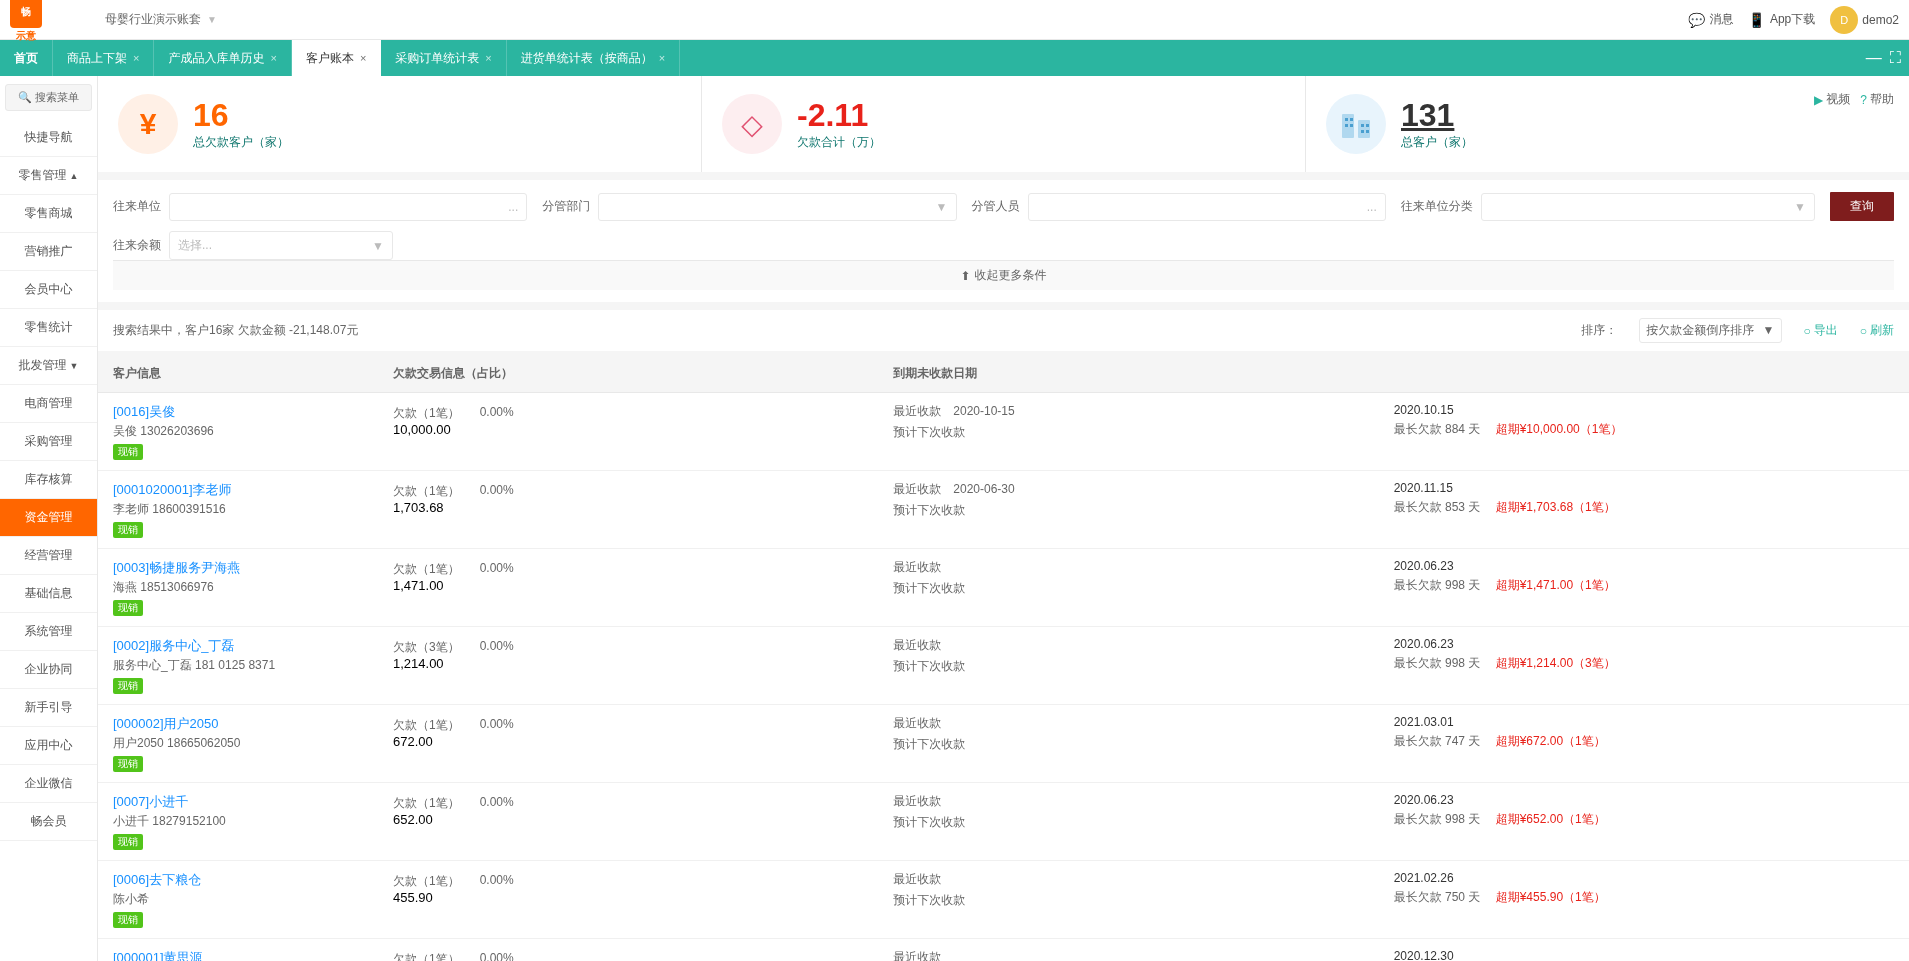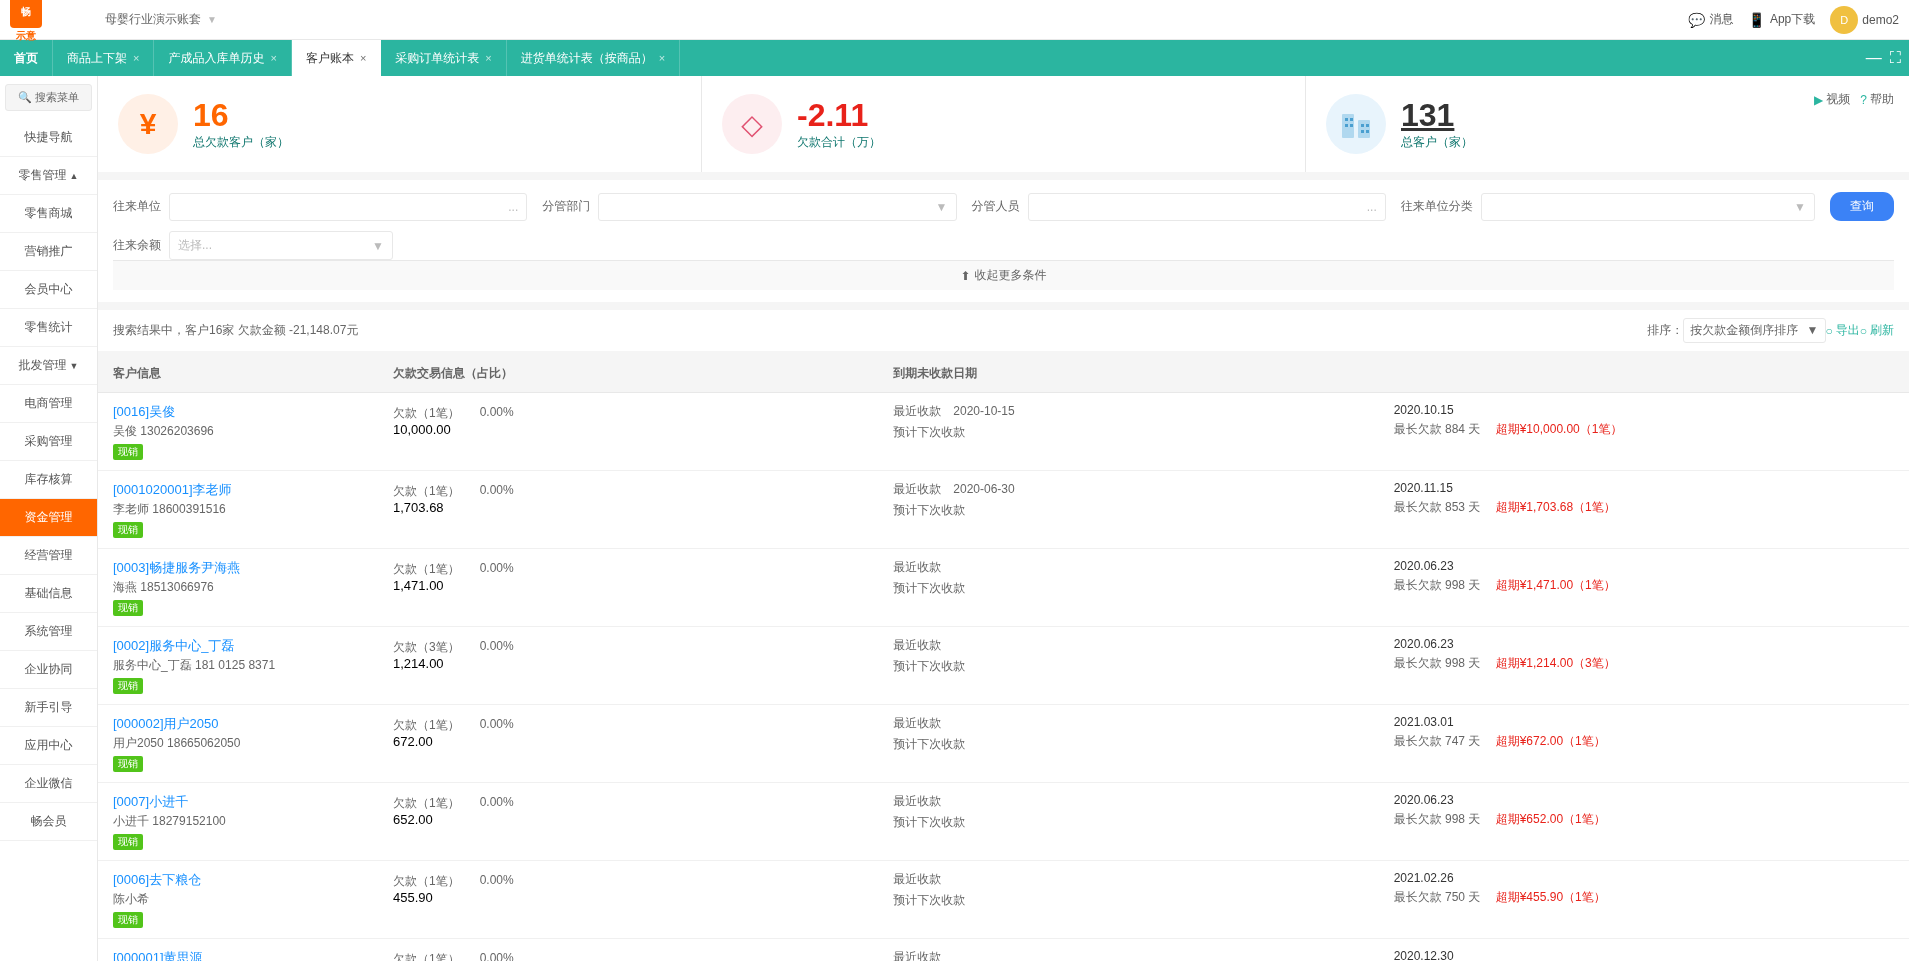--- a/index.html
+++ b/index.html
@@ -54,28 +54,28 @@
     .stat-card-right { margin-left: auto; display: flex; align-items: center; gap: 10px; font-size: 12px; color: #666; }
 
     
     .filter-area { background: #fff; padding: 12px 15px; margin-bottom: 8px; }
     .filter-row { display: flex; align-items: center; gap: 15px; margin-bottom: 10px; }
     .filter-item { display: flex; align-items: center; gap: 8px; flex: 1; justify-content: space-between; }
     .filter-label { color: #666; font-size: 12px; white-space: nowrap; }
     .filter-input { flex: 1; border: 1px solid #e8e8e8; border-radius: 3px; padding: 5px 8px; font-size: 12px; color: #333; display: flex; align-items: center; justify-content: space-between; cursor: pointer; min-height: 28px; }
     .filter-dots { color: #bbb; }
     .filter-arrow { color: #bbb; }
-    .search-btn { background: #3b82f6; color: #fff; border: none; border-radius: 11px; padding: 6px 20px; font-size: 12px; cursor: pointer; }
+    .search-btn { background: #7f1d1d; color: #fff; border: none; border-radius: 1px; padding: 6px 20px; font-size: 12px; cursor: pointer; }
     .filter-row2 { display: flex; align-items: center; gap: 15px; }
     .collapse-bar { display: flex; justify-content: center; align-items: center; background: #f9f9f9; padding: 6px; cursor: pointer; color: #666; font-size: 12px; gap: 4px; border-top: 1px solid #e8e8e8; }
 
     
     .result-bar { display: flex; align-items: center; justify-content: space-between; padding: 8px 15px; background: #fff; margin-bottom: 4px; }
     .result-info { font-size: 12px; color: #666; }
-    .result-actions { display: flex; align-items: center; gap: 0; font-size: 12px; color: #666; }
+    .result-actions { display: flex; align-items: center; gap: 22px; font-size: 12px; color: #666; }
     .sort-select { border: 1px solid #e8e8e8; border-radius: 3px; padding: 3px 6px; font-size: 12px; }
     .action-link { color: #2bb5a0; cursor: pointer; display: flex; align-items: center; gap: 3px; }
 
     
     .data-table { background: #fff; margin: 0 0 0 0; }
     .table-header { display: grid; grid-template-columns: 280px 1fr 1fr 1fr; background: #f5f5f5; border-bottom: 1px solid #e8e8e8; padding: 10px 15px; }
     .table-header-cell { font-size: 12px; color: #666; font-weight: bold; }
     .table-row { display: grid; grid-template-columns: 280px 1fr 1fr 1fr; padding: 10px 15px; border-bottom: 1px solid #f0f0f0; align-items: start; }
     .customer-name { color: #1890ff; font-size: 13px; cursor: pointer; }
     .customer-phone { color: #666; font-size: 12px; margin-top: 2px; }

